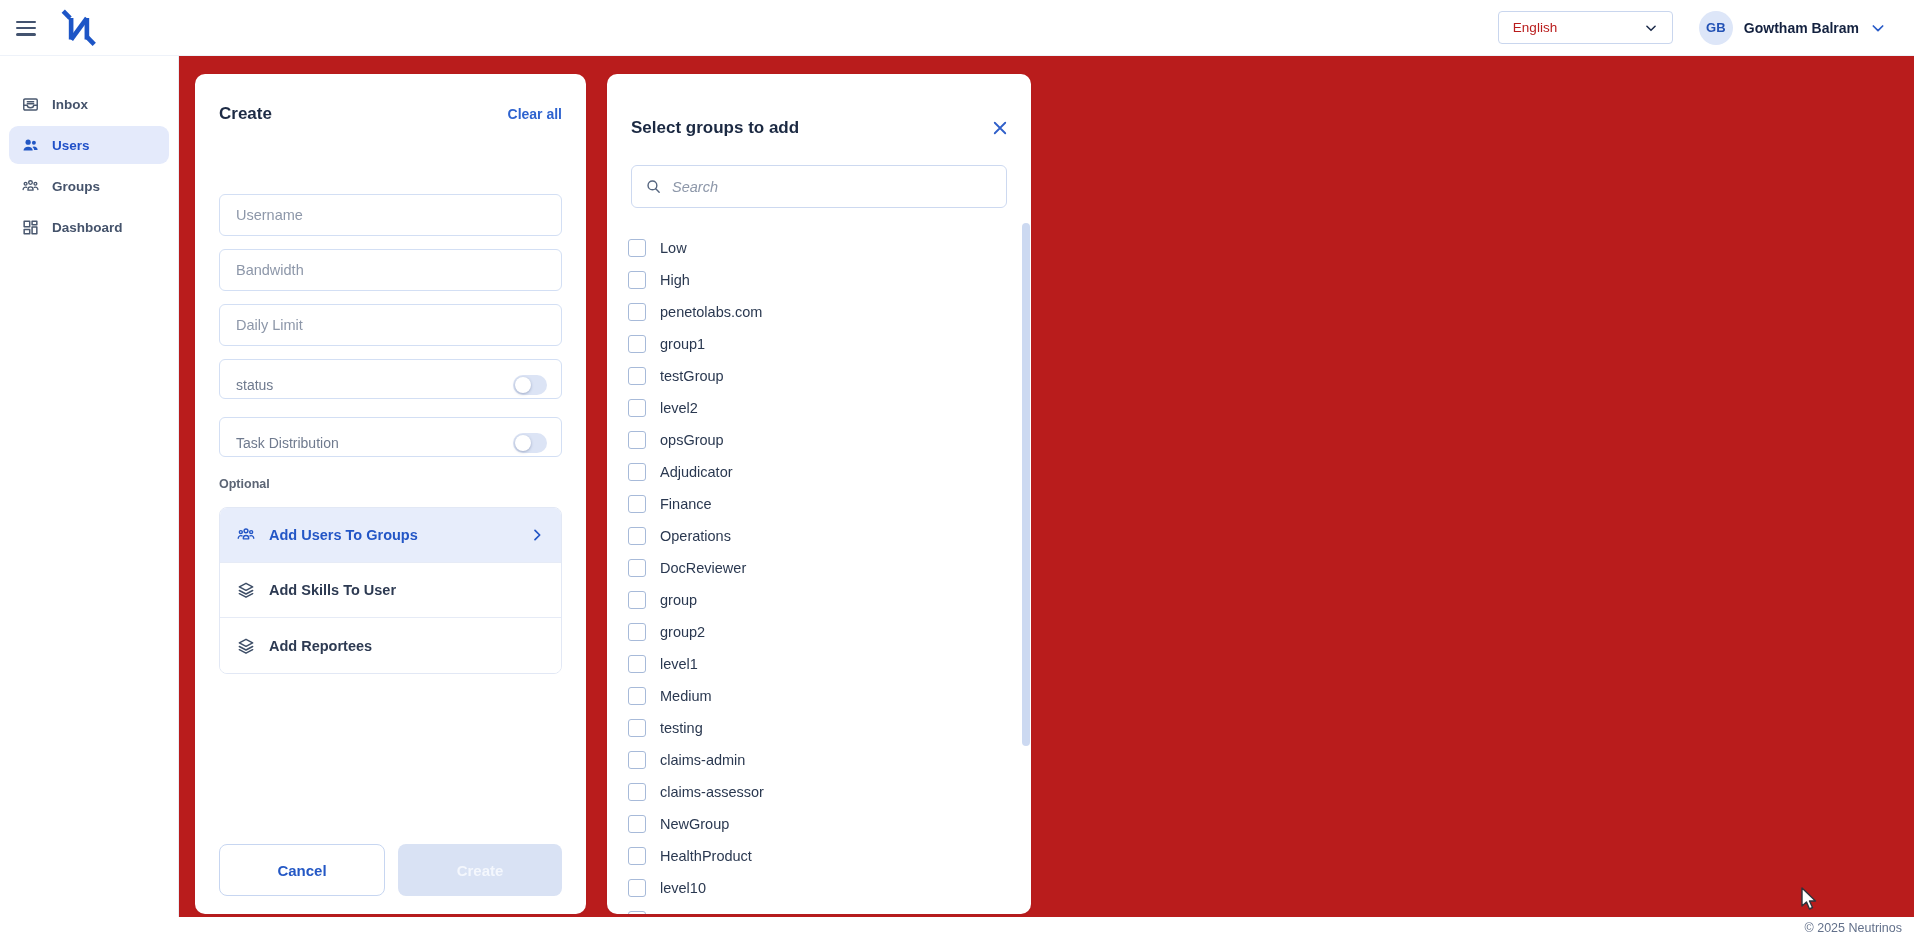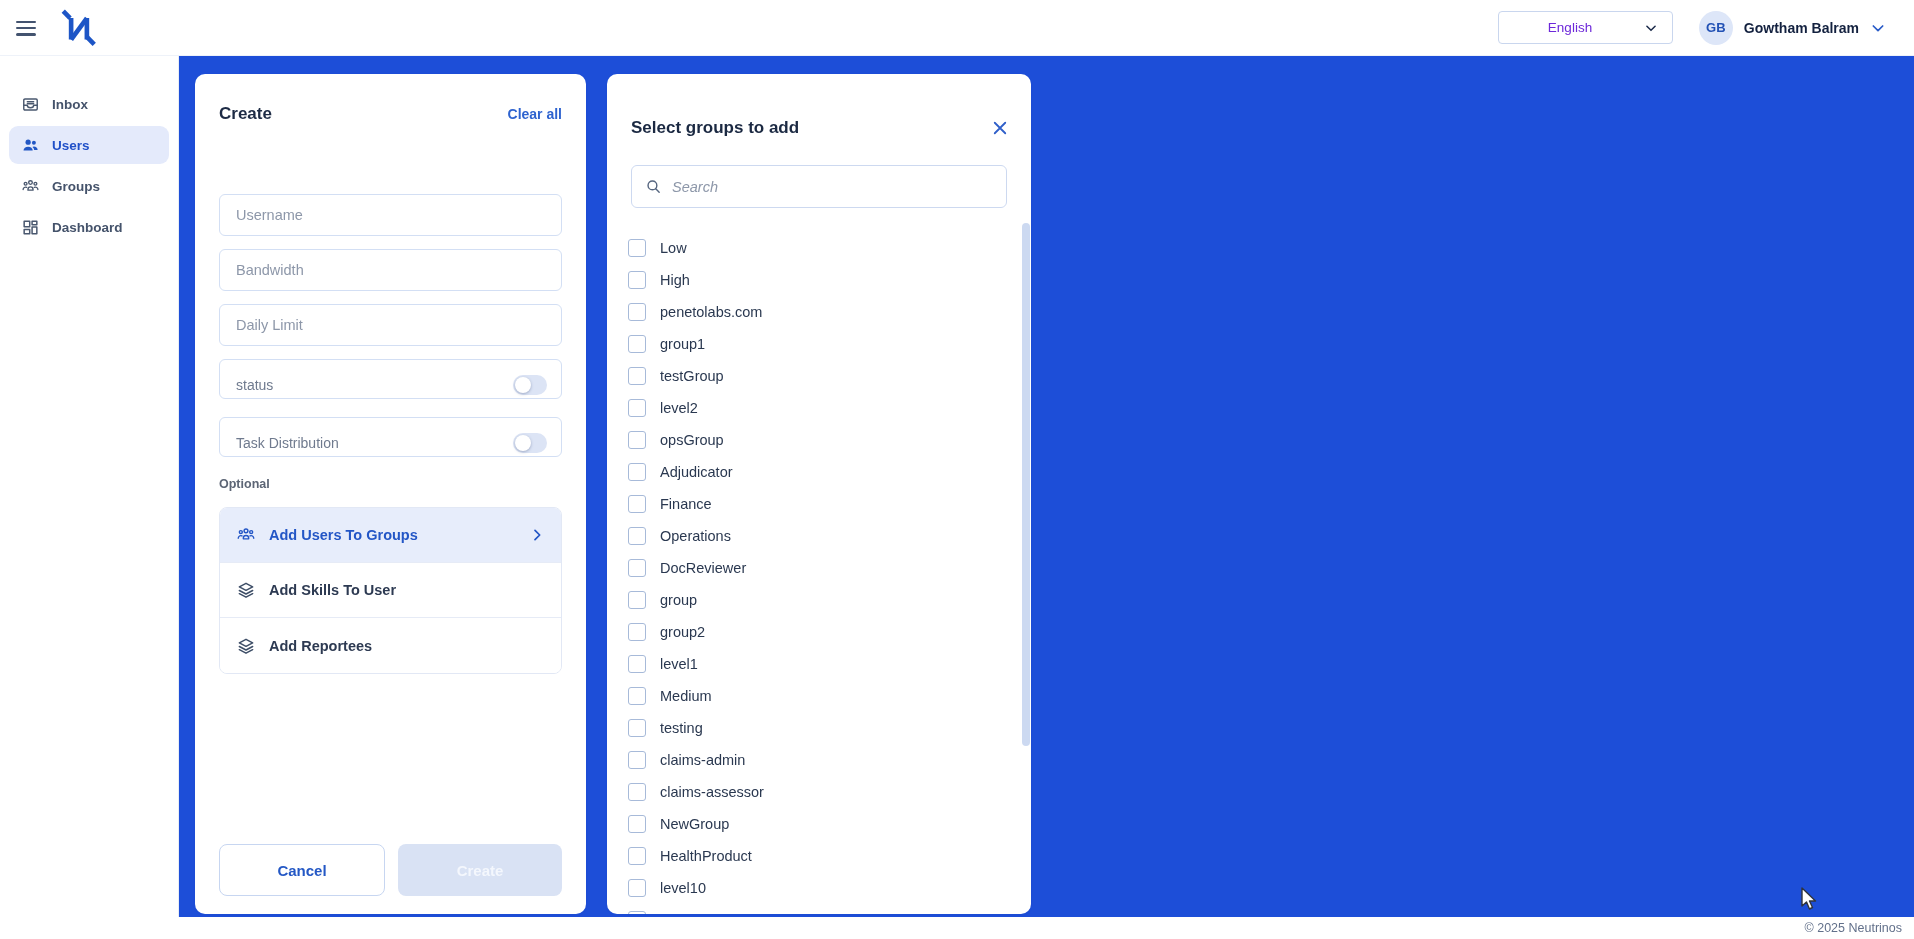--- a/index.html
+++ b/index.html
@@ -11,39 +11,39 @@
             display:flex; align-items:center; justify-content:space-between; z-index:5;
             border-bottom:1px solid #eef2f9; }
   .topbar-left { display:flex; align-items:center; gap:20px; padding-left:16px; }
   .hamburger { width:20px; height:16px; display:flex; flex-direction:column; justify-content:space-between; cursor:pointer; padding-top:1px; }
   .hamburger span { display:block; height:2.6px; border-radius:2px; background:#43536f; }
   .logo { width:46px; height:42px; }
   .topbar-right { display:flex; align-items:center; gap:26px; padding-right:28px; }
   .lang-select { width:175px; height:33px; border:1px solid #c9d6ee; border-radius:4px;
                  display:flex; align-items:center; justify-content:space-between;
                  padding:0 14px; cursor:pointer; background:#fff; }
-  .lang-select span { font-size:13.5px; color:#6d28d9;margin-left:35px; }
+  .lang-select span { font-size:13.5px; color:#b91c1c; }
   .user-menu { display:flex; align-items:center; gap:11px; cursor:pointer; }
   .avatar { width:34px; height:34px; border-radius:50%; background:#dde6f8; color:#2352b5;
             font-size:13px; font-weight:700; display:flex; align-items:center; justify-content:center; }
   .user-name { font-size:14px; font-weight:700; color:#13213f; }
 
   
   .sidebar { position:absolute; top:56px; left:0; width:179px; bottom:0; background:#ffffff;
              border-right:1px solid #e8edf6; padding-top:26px; z-index:4; }
   .side-item { height:38px; margin:3px 9px; border-radius:9px; display:flex; align-items:center;
                gap:12px; padding-left:12px; cursor:pointer; color:#4a586f; }
   .side-item .s-label { font-size:13.5px; font-weight:600; color:#45536b; }
   .side-item svg { width:19px; height:19px; flex:0 0 19px; }
   .side-item.active { background:#e4eafb; }
   .side-item.active .s-label { color:#2050c8; font-weight:700; }
   .side-item.active svg { color:#2257c4; }
 
   
-  .main { position:absolute; top:56px; left:179px; right:0; bottom:0; background:#1d4ed8; }
+  .main { position:absolute; top:56px; left:179px; right:0; bottom:0; background:#b91c1c; }
 
   .panel { position:absolute; top:18px; height:840px; background:#ffffff; border-radius:10px;
            box-shadow:0 1px 3px rgba(23,43,99,.05); }
   .create-panel { left:16px; width:391px; }
   .groups-panel { left:428px; width:424px; overflow:hidden; }
 
   
   .cp-header { display:flex; align-items:center; justify-content:space-between; padding:30px 24px 0 24px; }
   .cp-title { font-size:17px; font-weight:700; color:#1d2b45; }
   .clear-all { font-size:14px; font-weight:600; color:#2e63cf; cursor:pointer; }

